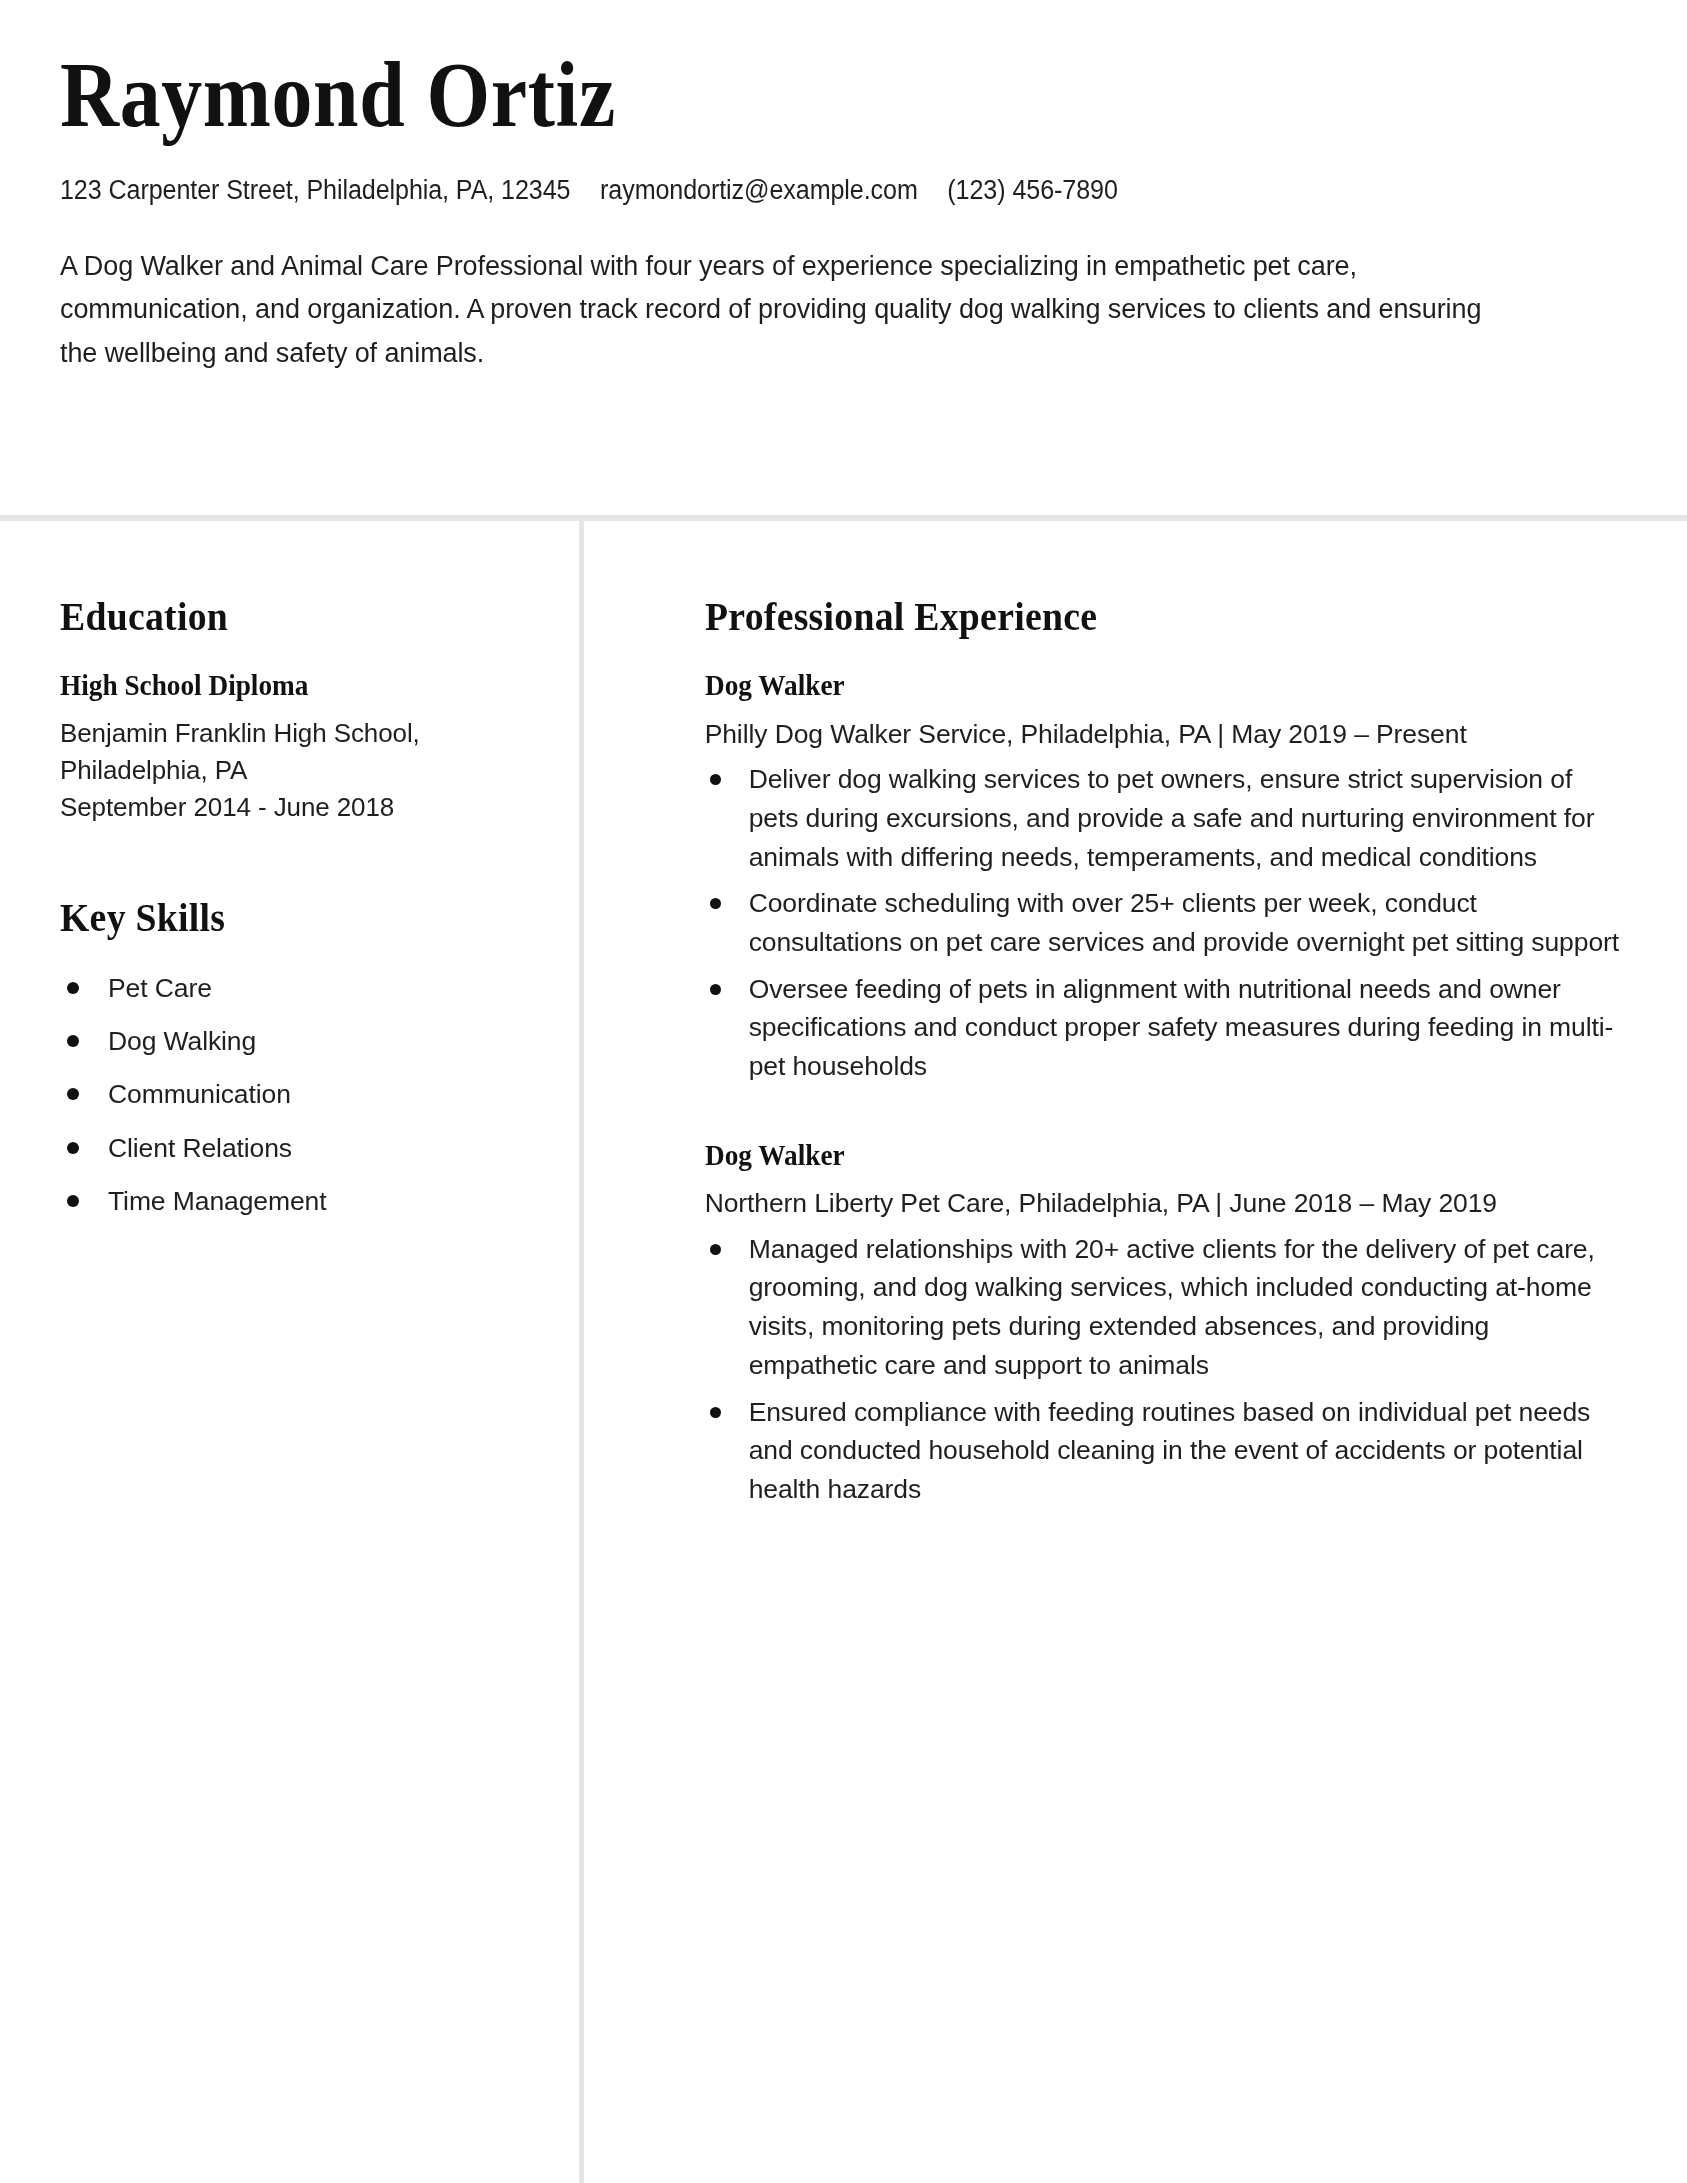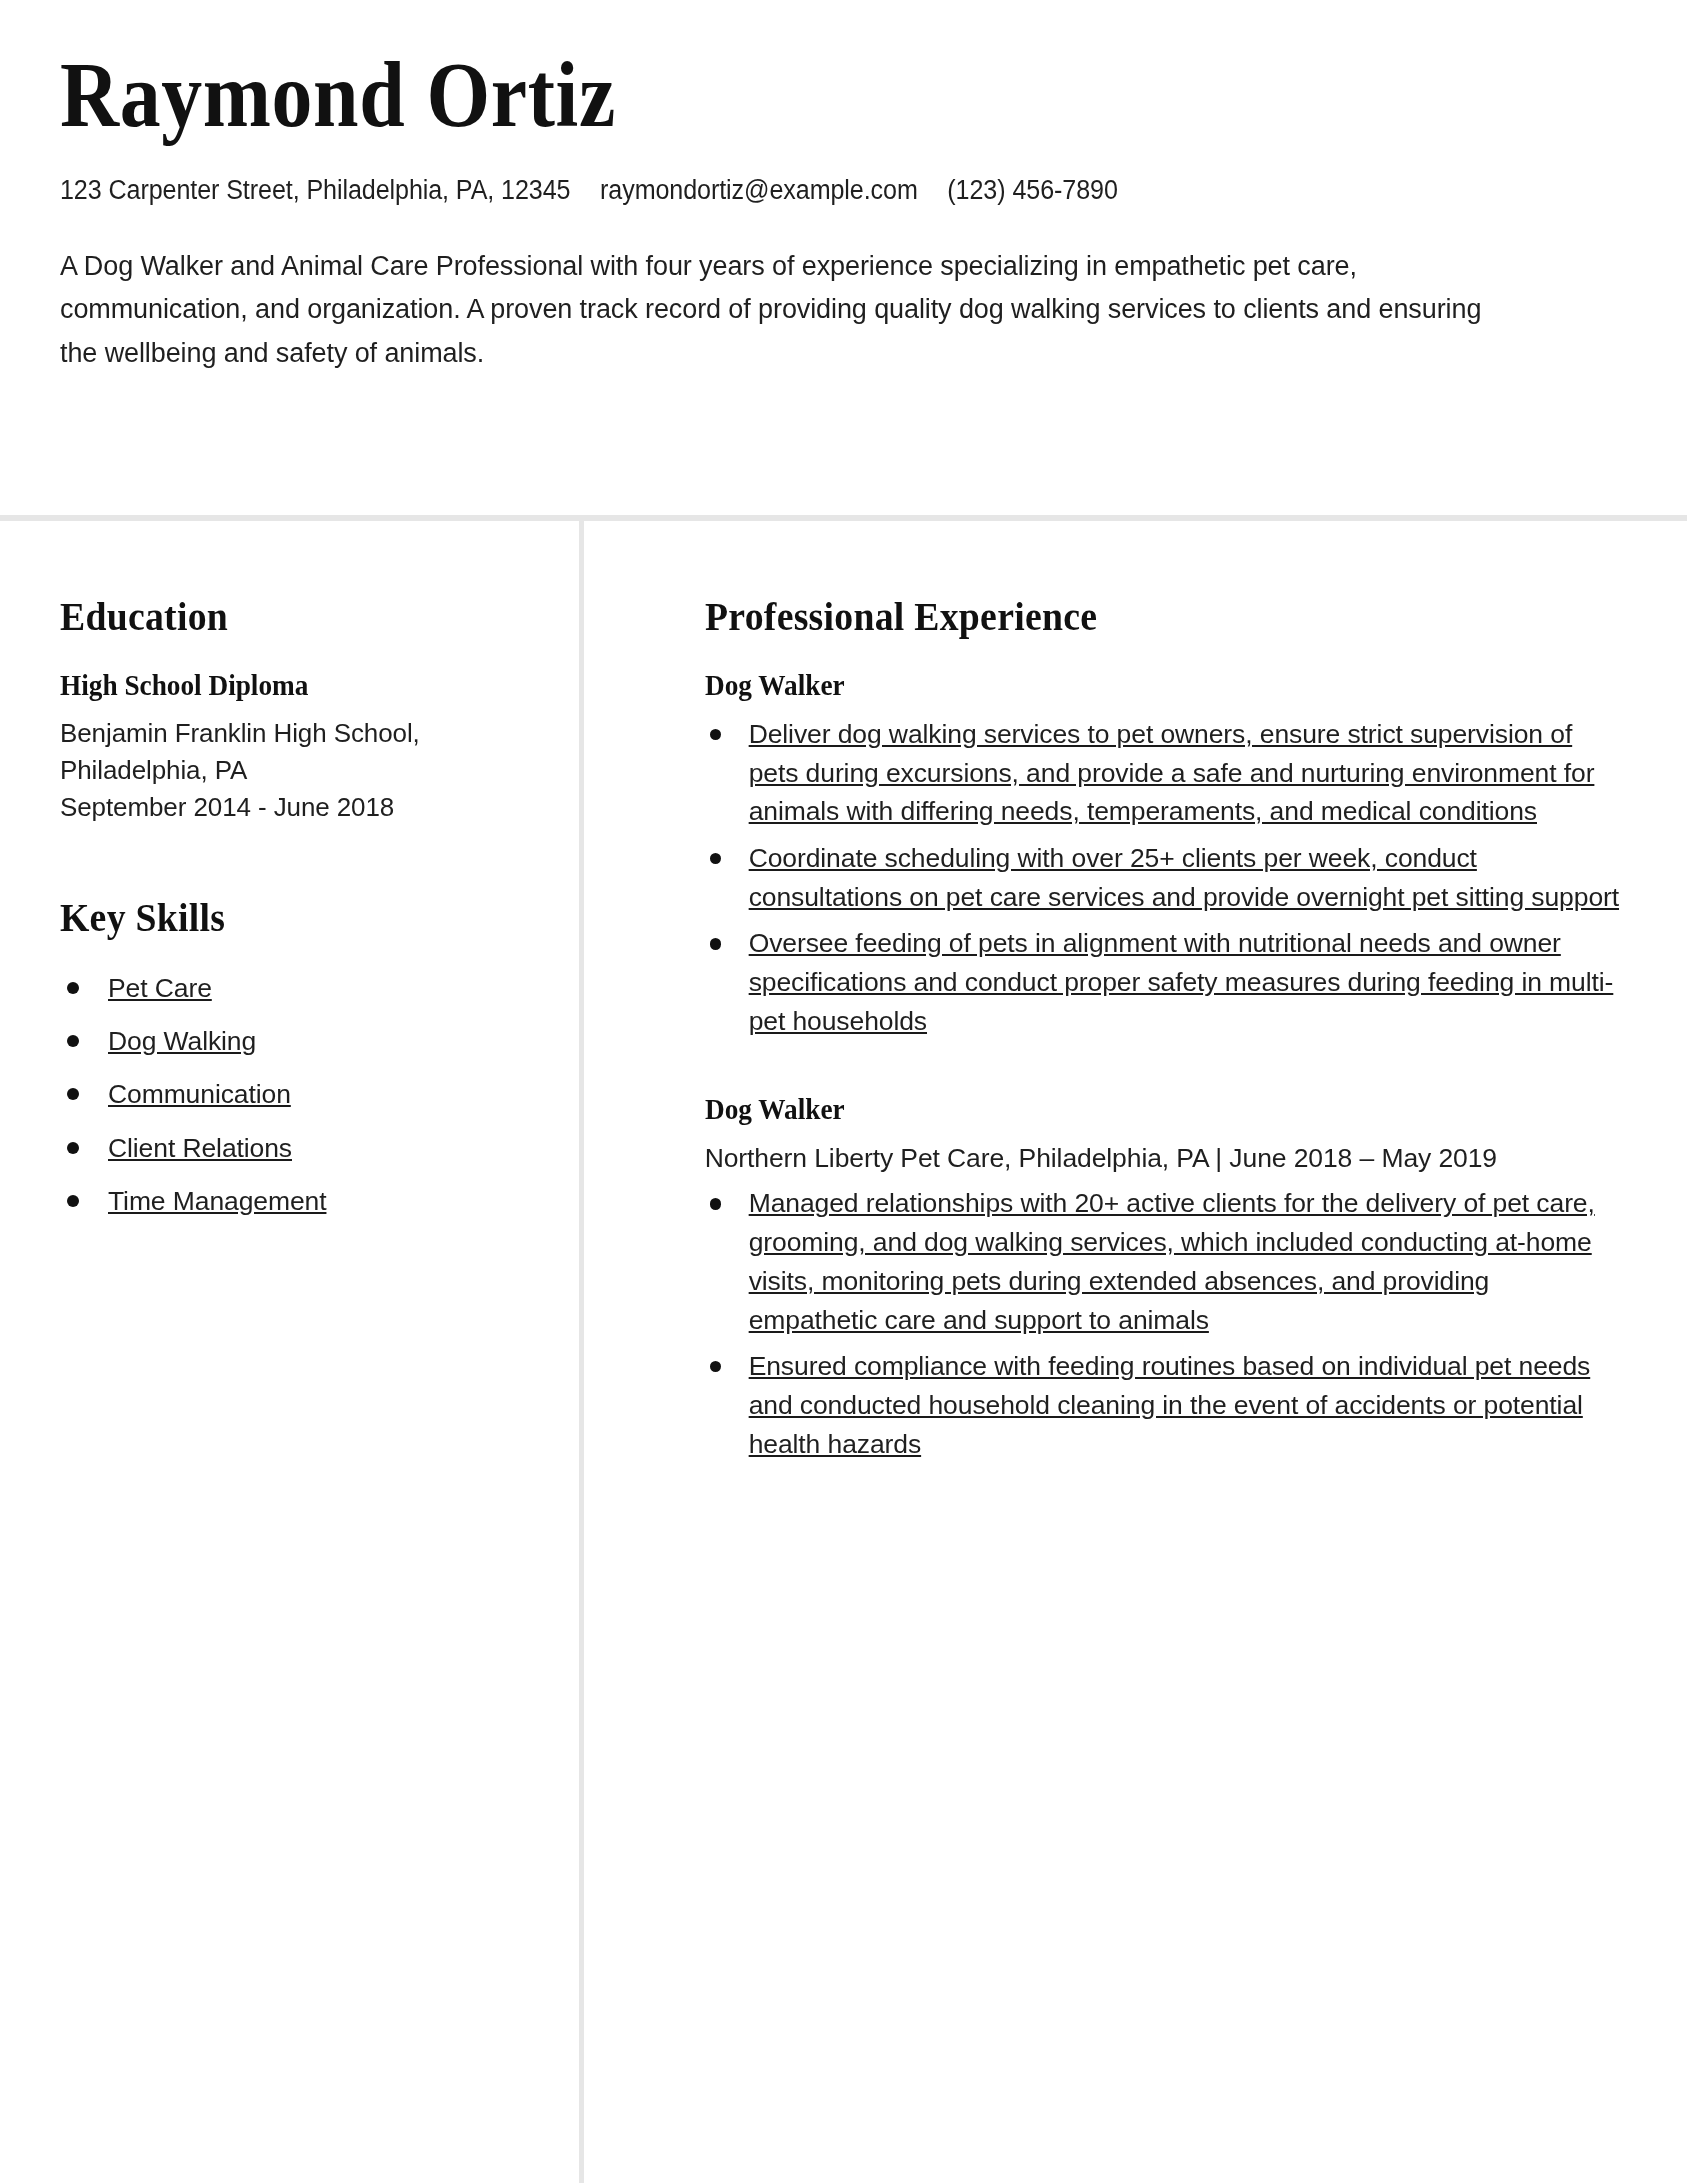--- a/index.html
+++ b/index.html
@@ -149,21 +149,20 @@
     color: #1f1f1f;
     letter-spacing: -0.1px;
     margin: 0 0 6.6px 0;
   }
 
   
   ul.bullets {
     list-style: none;
     margin: 0;
     padding: 0;
-    text-decoration: underline;
   }
 
   ul.bullets > li {
     position: relative;
     padding-left: 44px;
     font-size: 26.5px;
     line-height: 1.46;
     color: #1f1f1f;
     letter-spacing: -0.1px;
     margin-bottom: 8px;
@@ -271,20 +270,21 @@
       </ul>
 
     </div>
 
     <div class="col-right">
 
       <h2 class="section-heading">Professional Experience</h2>
 
       <div class="job-block">
         <div class="entry-title">Dog Walker</div>
+        <div class="entry-meta">Philly Dog Walker Service, Philadelphia, PA | May 2019 – Present</div>
 
         <ul class="bullets exp-bullets">
           <li>
             <span>Deliver dog walking services to pet owners, ensure strict supervision of pets during excursions, and provide a safe and nurturing environment for animals with differing needs, temperaments, and medical conditions</span>
           </li>
           <li>
             <span>Coordinate scheduling with over 25+ clients per week, conduct consultations on pet care services and provide overnight pet sitting support</span>
           </li>
           <li>
             <span>Oversee feeding of pets in alignment with nutritional needs and owner specifications and conduct proper safety measures during feeding in multi-pet households</span>

